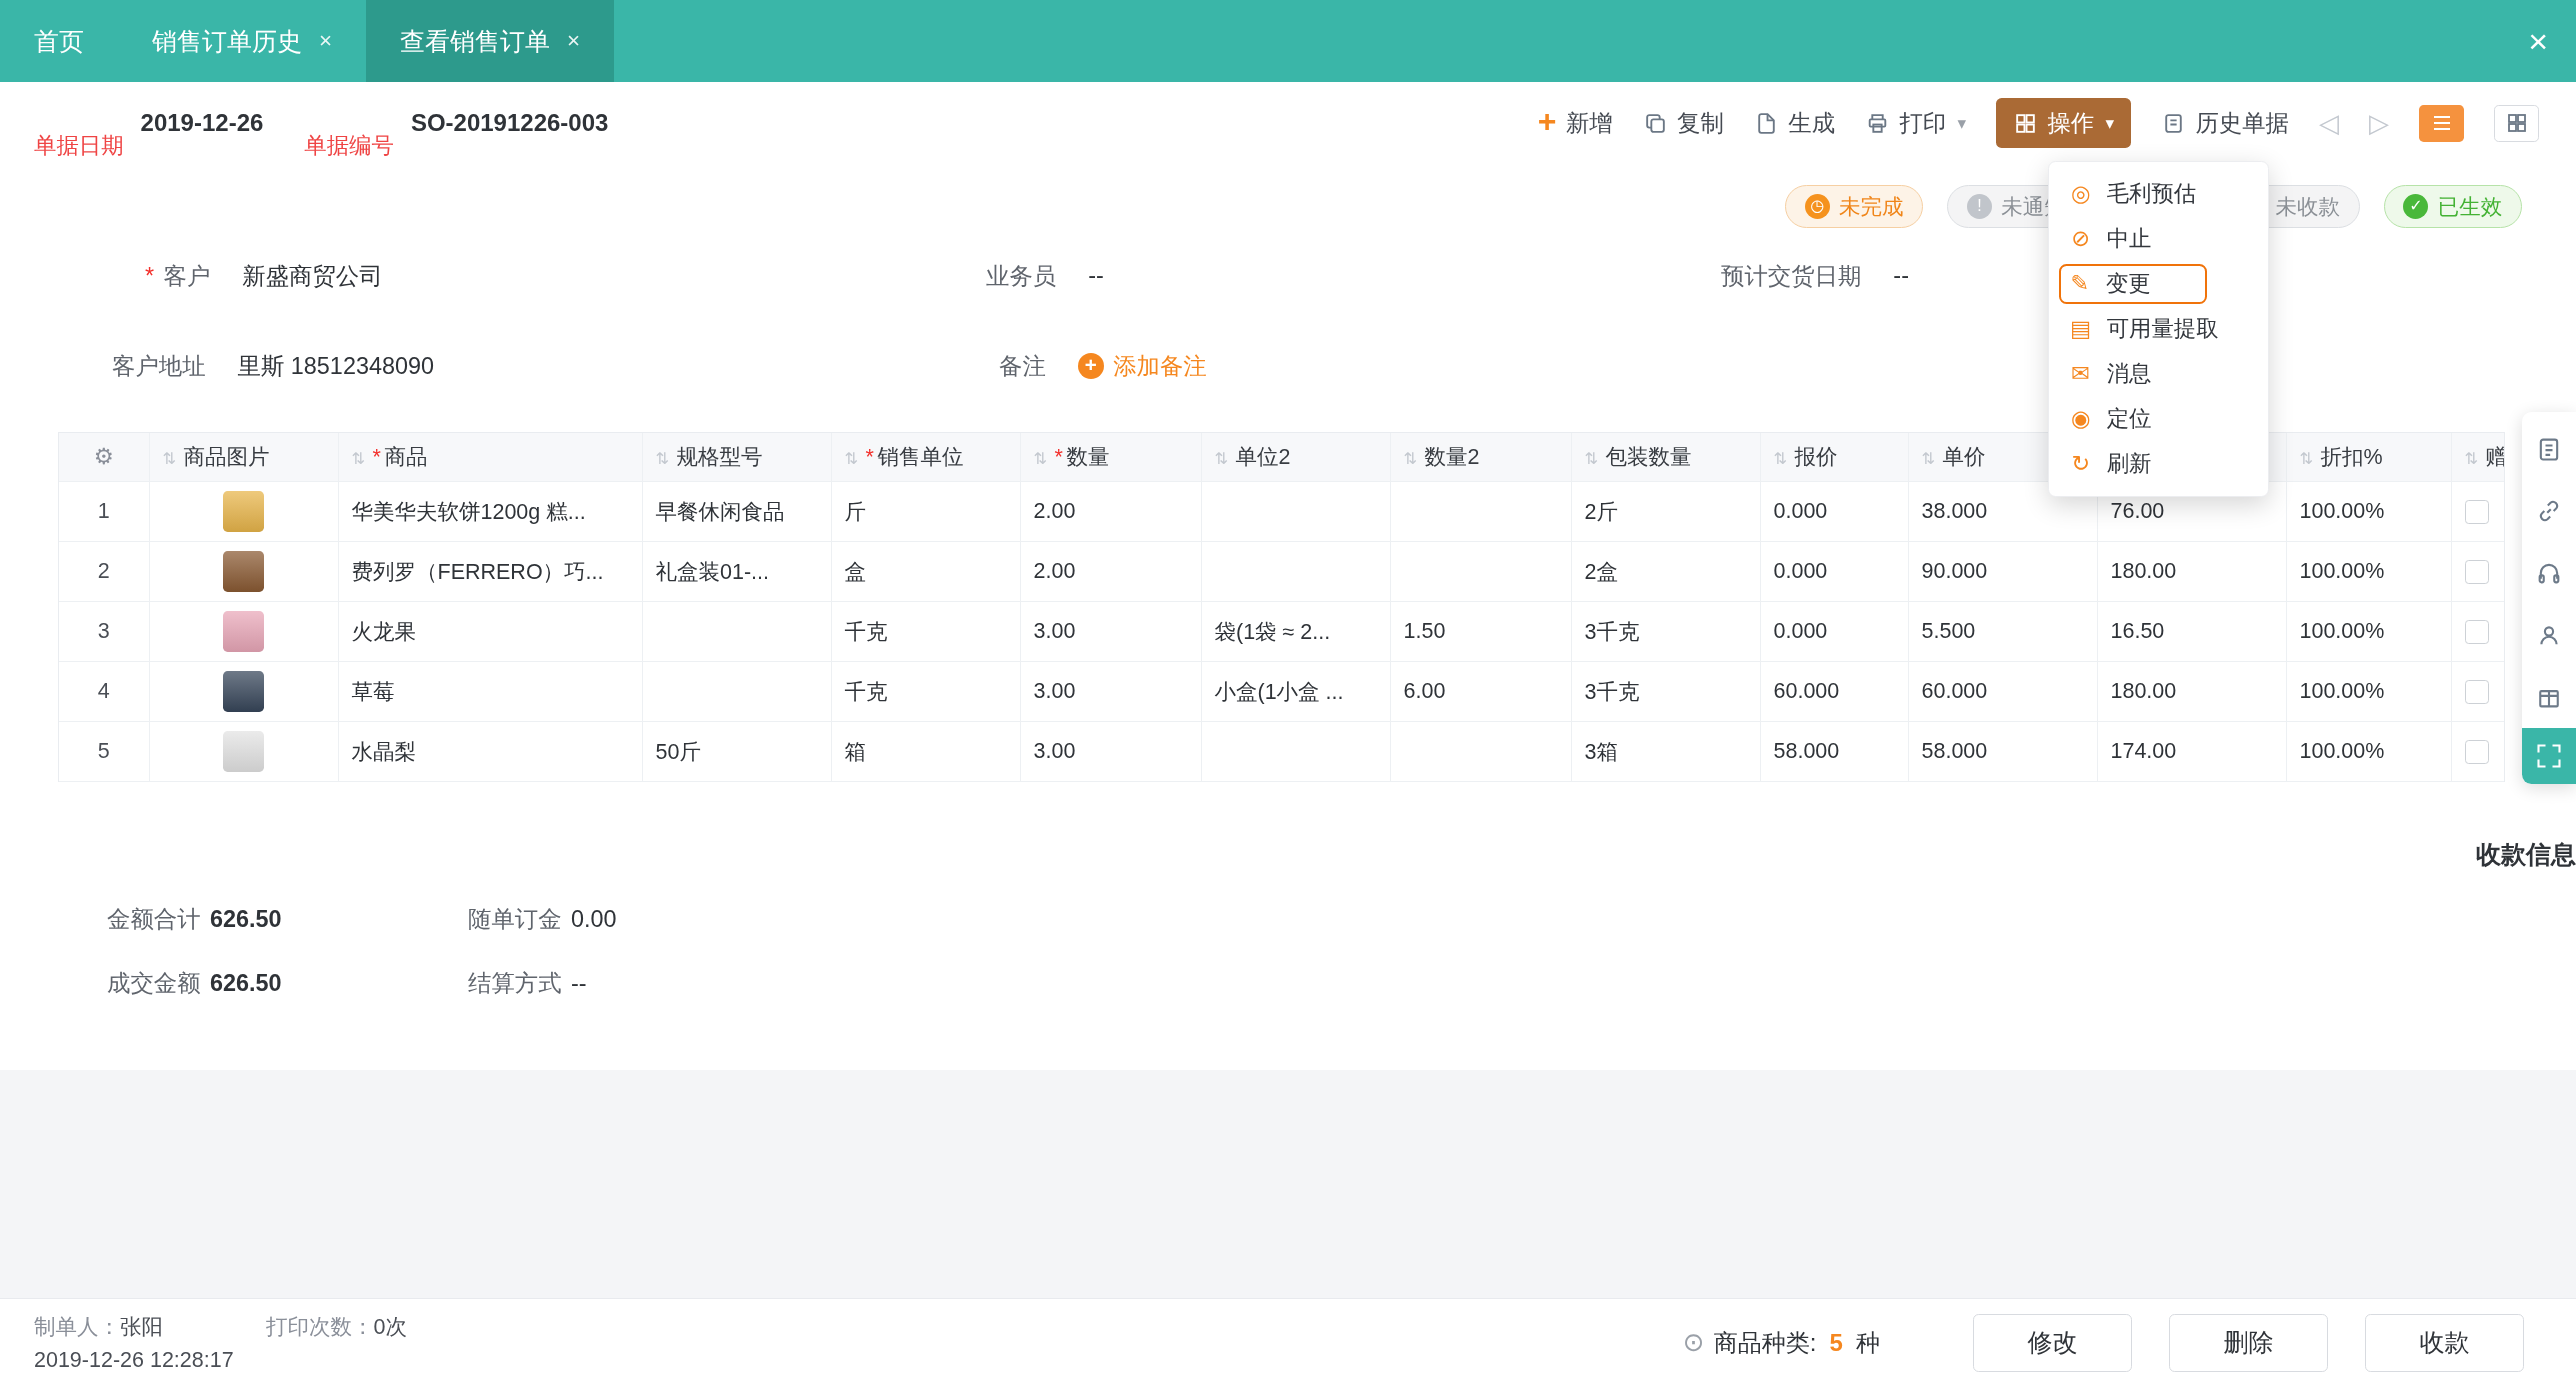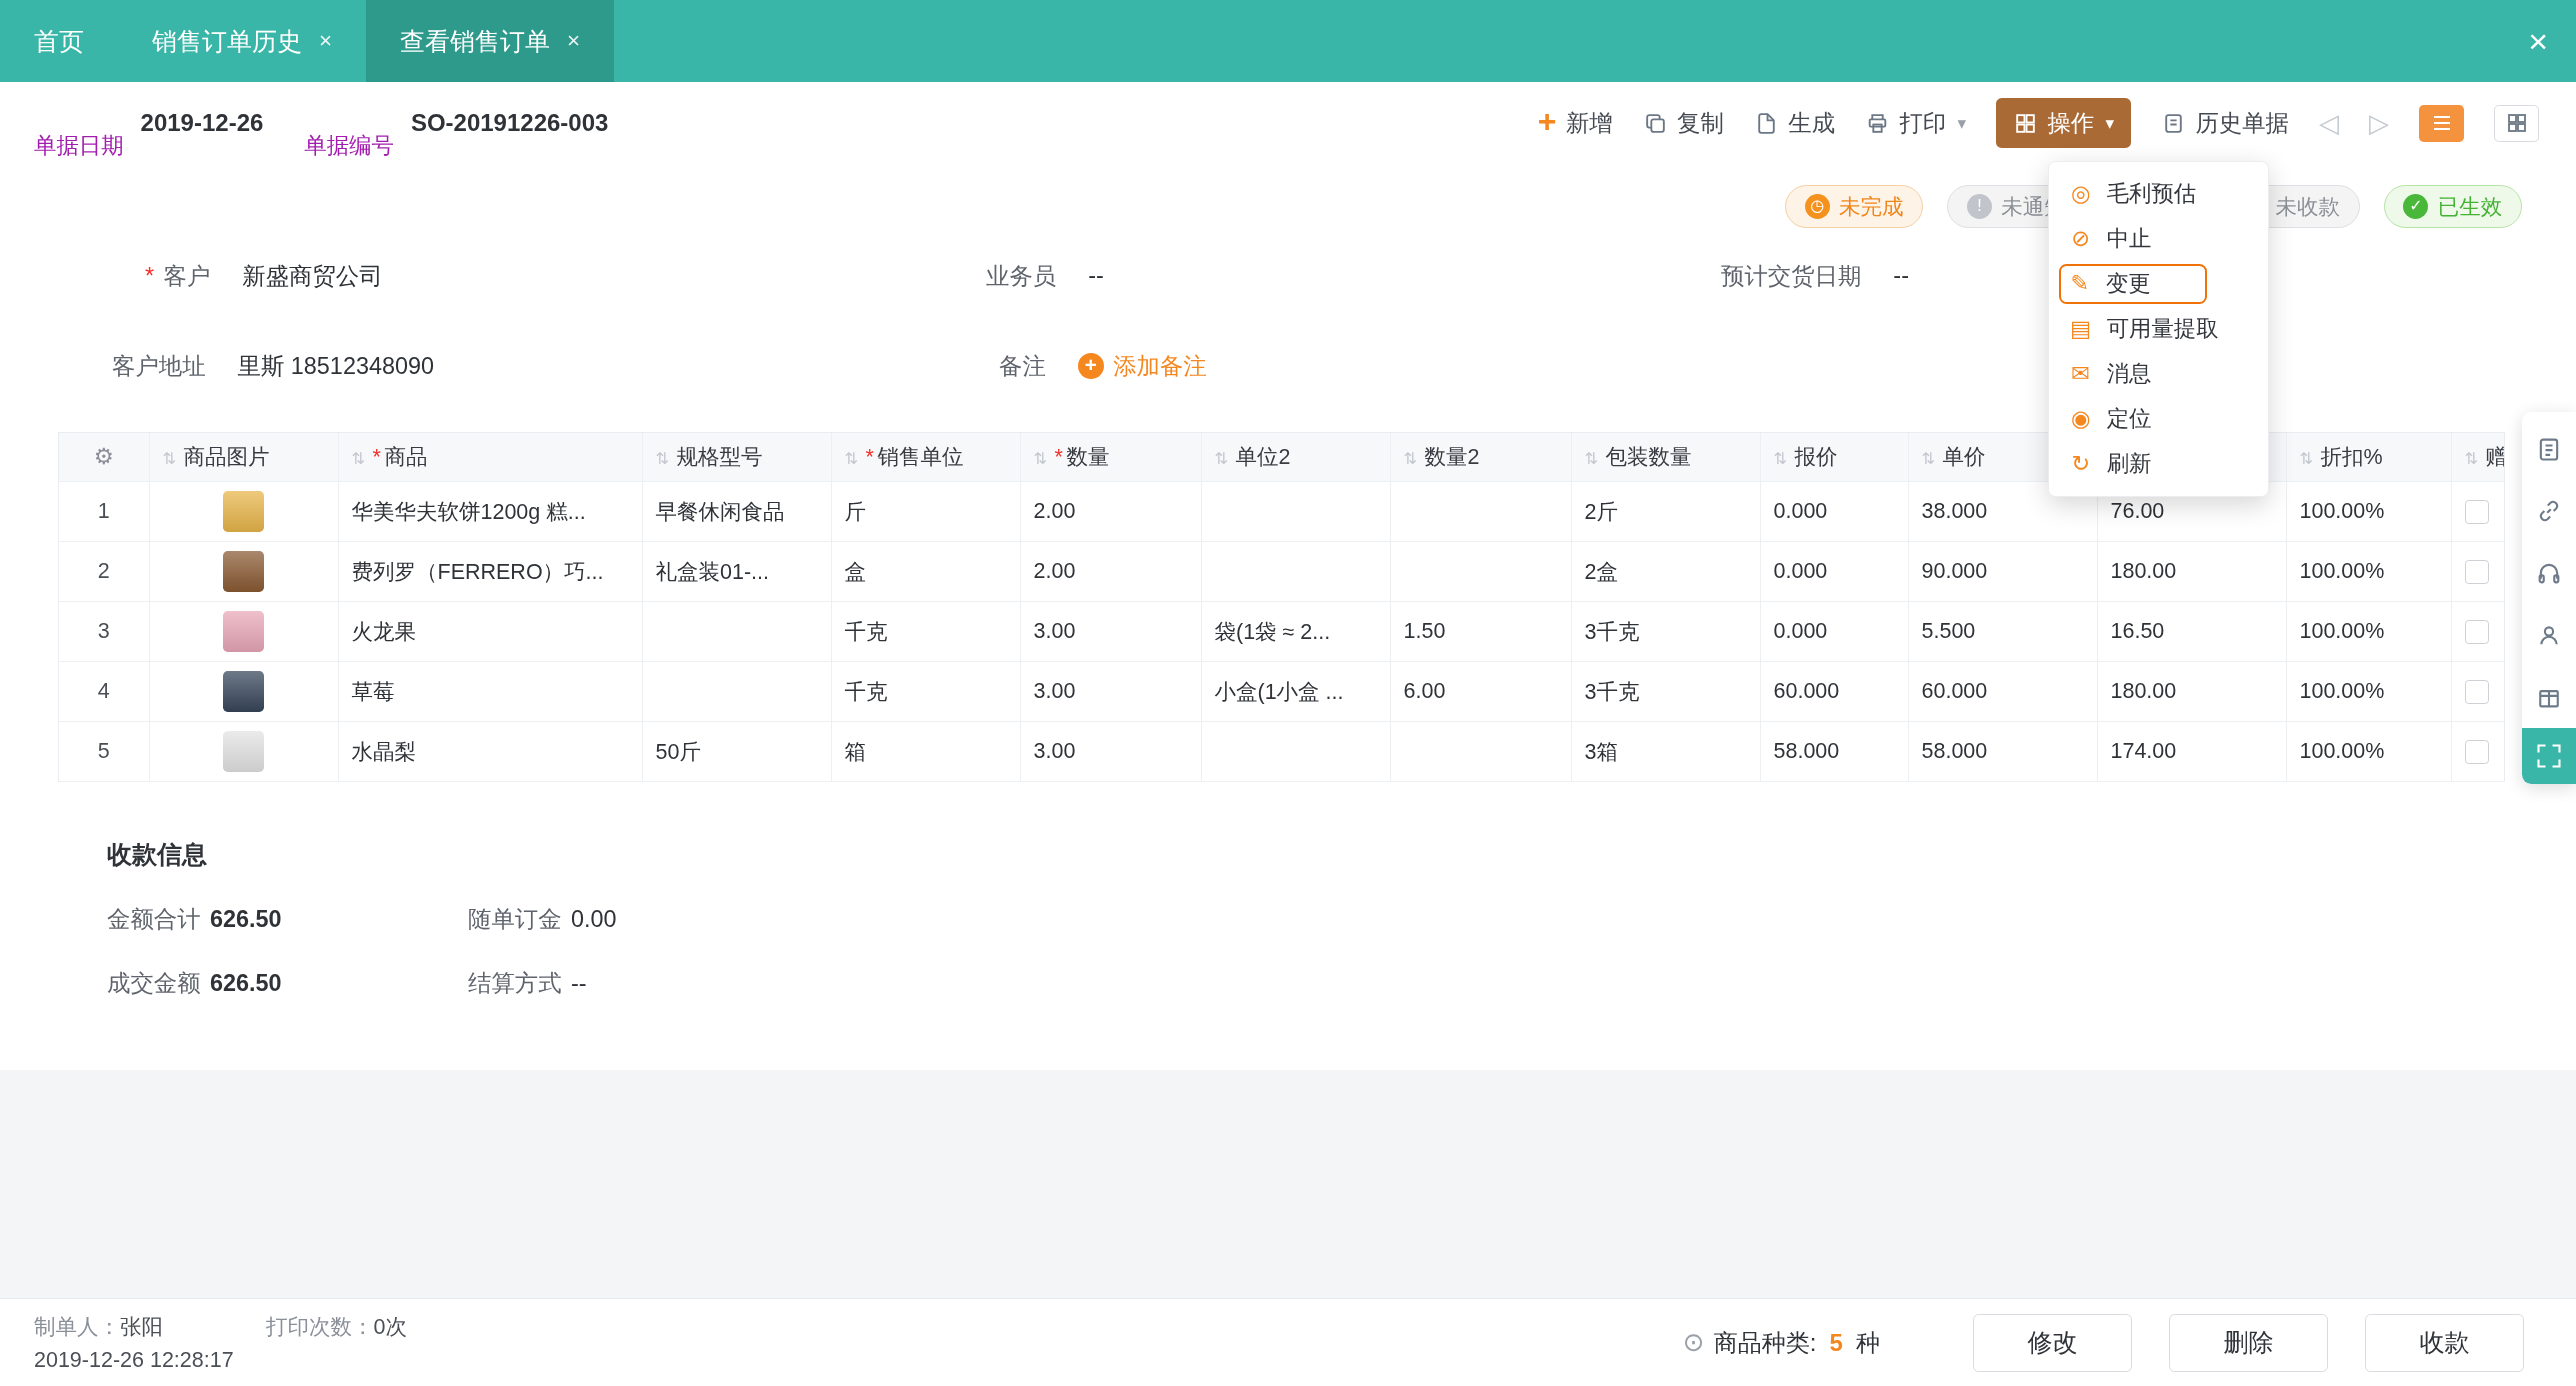--- a/index.html
+++ b/index.html
@@ -12,21 +12,21 @@
   .tab { display:flex; align-items:center; gap:17px; padding:0 34px; font-size:25px; cursor:pointer; white-space:nowrap; }
   .tab.active { background:var(--teal-dark,#2d9a8c); }
   .tab-x { font-size:22.4px; opacity:.9; }
   .bar-close { margin-left:auto; align-self:center; padding:0 28px; font-size:34px; cursor:pointer; }
 
   
   .card { position:absolute; top:82px; left:0; right:0; height:988px; background:#fff; }
 
   .toolbar { height:82px; display:flex; align-items:center; padding:0 37px 0 34px; }
   .tb-left { display:flex; align-items:center; }
-  .lab { color:#a21caf; font-size:22.4px; margin-right:17px;margin-top:44px; }
+  .lab { color:#ef4444; font-size:22.4px; margin-right:17px;margin-top:44px; }
   .val { color:#2f3338; font-weight:700; font-size:24px; }
   .ml { margin-left:41px; }
   .tb-right { margin-left:auto; display:flex; align-items:center; gap:30px; }
   .tb-btn { display:flex; align-items:center; gap:9.4px; background:none; border:none; font-size:23.4px; color:#454a52; cursor:pointer; font-family:inherit; white-space:nowrap; }
   .tb-btn svg { width:25px; height:25px; }
   .plus { color:var(--orange,#f5871f); font-size:32px; font-weight:700; line-height:1; margin-top:-3.7px; }
   .caret { font-size:17px; color:#9aa0a8; margin-left:1.9px; }
   .tb-btn.ops { background:var(--orange-dark,#aa6a35); color:#fff; border-radius:5.6px; padding:9.4px 17px; }
   .tb-btn.ops .caret { color:#fff; }
   .nav { color:#c3c8cf; font-size:26px; cursor:pointer; }
@@ -68,21 +68,21 @@
   .gear { color:#8a8f99; font-size:22.4px; }
   .c-num { text-align:center; color:#4a4e55; }
   .c-gift { padding:0 3.7px 0 13px; }
   .pimg { display:block; width:41px; height:41px; border-radius:4.7px; margin:0 auto; background-image:linear-gradient(rgba(255,255,255,.28), rgba(0,0,0,.10)); }
   .checkbox { display:block; width:24px; height:24px; border:0.9px solid #cdd1d6; border-radius:3.7px; background:#fff; }
   tr.subtotal td { background:var(--subtotal-bg,#fdf4e8); height:58px; }
   .strong { font-weight:700; }
 
   
   .pay { margin:56px 0 0 107px; }
-  .pay-title { font-size:25px; font-weight:700; color:#2f3338; }
+  .pay-title { font-size:25px; font-weight:700; color:#2f3338;text-align:right; }
   .pay-row { display:flex; margin-top:32px; font-size:23.4px; align-items:center; }
   .p-label { width:103px; color:#5f646c; white-space:nowrap; }
   .p-value { width:258px; color:#2f3338; font-weight:700; }
   .p-value.normal { font-weight:400; }
 
   
   .footer { position:absolute; left:0; right:0; bottom:0; height:88px; background:#fff; border-top:0.9px solid #e8eaee; display:flex; align-items:center; padding:0 52px 0 34px; }
   .ft-left { display:flex; flex-direction:column; gap:7.5px; font-size:21.5px; }
   .ft-line { display:flex; align-items:center; }
   .ft-lab { color:#8a8f99; } .ft-val { color:#4a4e55; }

